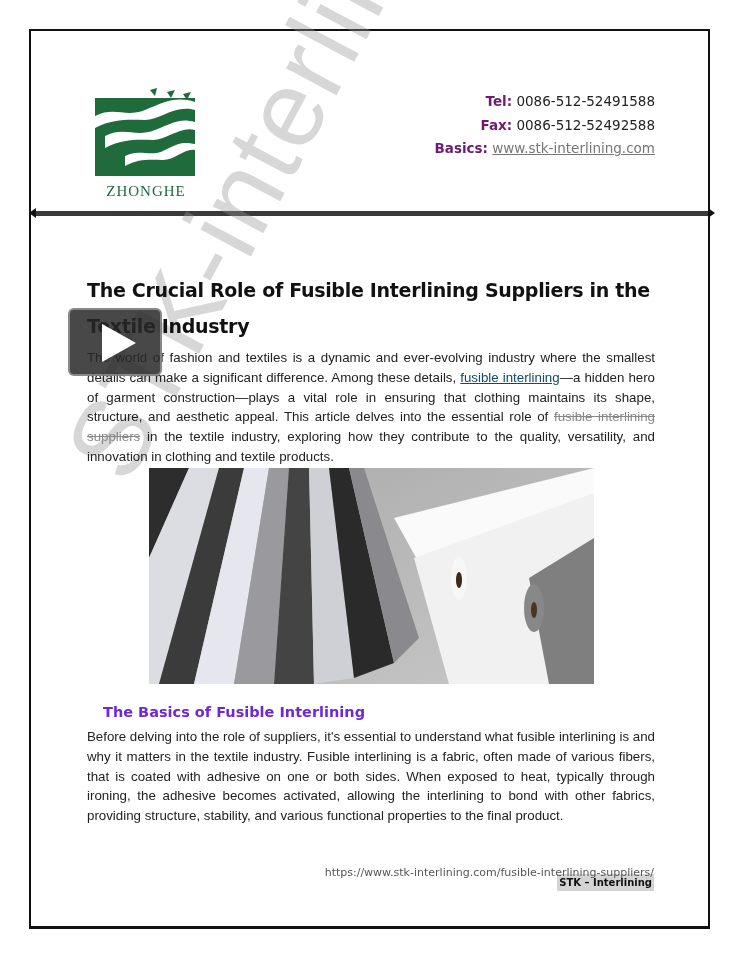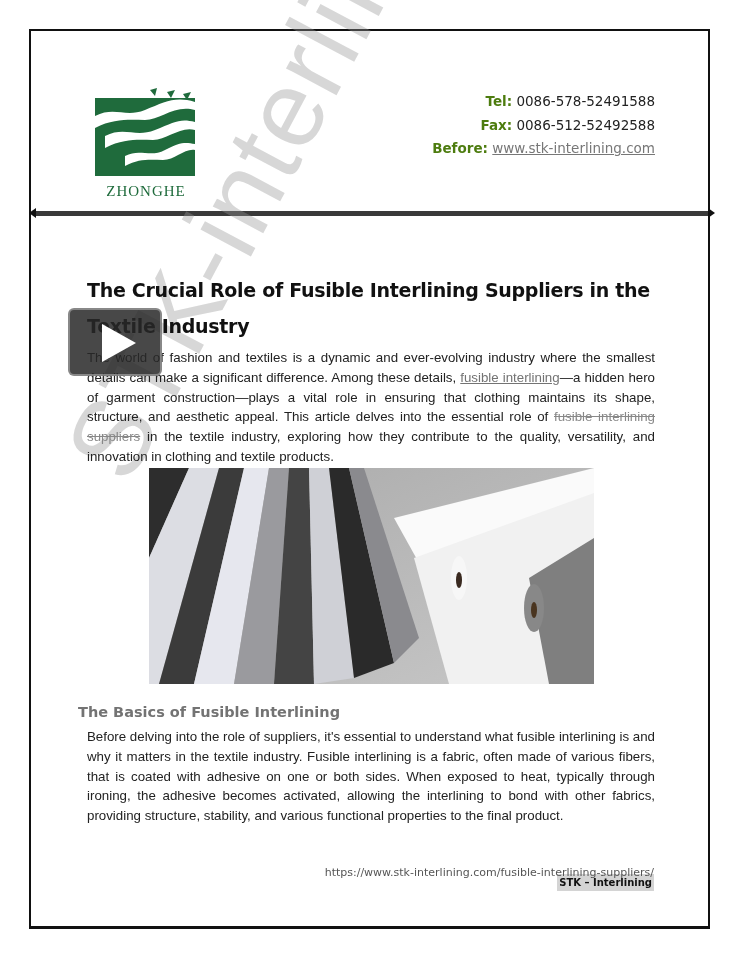--- a/index.html
+++ b/index.html
@@ -9,21 +9,21 @@
       border: 2px solid #111; border-bottom-width: 3px; box-sizing: border-box; background: #fff;
     }
     .logo { position: absolute; left: 90px; top: 88px; width: 112px; height: 115px; }
     .logo-mark { position: absolute; left: 5px; top: 0; width: 100px; height: 88px; }
     .logo-text {
       position: absolute; left: 0; top: 95px; width: 112px; text-align: center;
       font-family: "Liberation Serif", serif; font-weight: normal; font-size: 15px; letter-spacing: 1px; color: #1f6b3c;
     }
     .contact { position: absolute; right: 86px; top: 90px; text-align: right; font-family: "DejaVu Sans", sans-serif; font-size: 13.5px; color: #222; }
     .contact .row { height: 23.5px; line-height: 23.5px; white-space: nowrap; }
-    .contact .lbl { font-weight: bold; color: #4d7c0f; }
+    .contact .lbl { font-weight: bold; color: #701a75; }
     .contact .link { color: #777; text-decoration: underline; }
     .divider { position: absolute; left: 33px; top: 211px; width: 678px; height: 5px; background: #3a3a3a; }
     .divider::before, .divider::after { content: ""; position: absolute; top: -3px; width: 0; height: 0; border-top: 5.5px solid transparent; border-bottom: 5.5px solid transparent; }
     .divider::before { left: -4px; border-right: 7px solid #111; }
     .divider::after { right: -4px; border-left: 7px solid #111; }
 
     .watermark {
       position: absolute; left: 40px; top: 440px; font-family: "Liberation Sans", sans-serif; font-size: 108px;
       color: rgba(150,150,150,0.38); transform: rotate(-62deg); transform-origin: 0 0; white-space: nowrap; letter-spacing: 2px;
       pointer-events: none; z-index: 1;
@@ -32,24 +32,24 @@
       position: absolute; left: 87px; top: 272px; width: 570px; margin: 0;
       font-family: "DejaVu Sans", sans-serif; font-weight: bold; font-size: 19px; line-height: 36px; color: #111; letter-spacing: -0.3px;
       z-index: 2;
     }
     .para {
       position: absolute; left: 87px; width: 568px; margin: 0; font-family: "Liberation Sans", sans-serif; font-size: 13.3px;
       line-height: 19.8px; color: #222; text-align: justify; z-index: 2;
     }
     .para1 { top: 348px; }
     .para2 { top: 727px; }
-    .para .ulink { color: #737373; text-decoration: underline; }
+    .para .ulink { color: #0c4a6e; text-decoration: underline; }
     .para .strike { color: #888; text-decoration: line-through; }
     .subhead {
-      position: absolute; left: 78px; top: 704px; margin: 0; font-family: "DejaVu Sans", sans-serif; font-weight: bold; font-size: 14.5px; color: #737373; z-index: 2;
+      position: absolute; left: 103px; top: 704px; margin: 0; font-family: "DejaVu Sans", sans-serif; font-weight: bold; font-size: 14.5px; color: #6d28d9; z-index: 2;
     }
     .photo { position: absolute; left: 149px; top: 468px; width: 445px; height: 216px; z-index: 0; overflow: hidden; background: #b9b9b9; }
     .play {
       position: absolute; left: 68px; top: 308px; width: 94px; height: 68px; border-radius: 6px;
       background: rgba(40,40,40,0.85); border: 2px solid rgba(200,200,200,0.5); box-sizing: border-box; z-index: 5; cursor: pointer;
     }
     .play .tri { position: absolute; left: 32px; top: 14px; width: 0; height: 0; border-top: 19px solid transparent; border-bottom: 19px solid transparent; border-left: 34px solid #fff; }
     .footer-brand {
       position: absolute; right: 87px; top: 866px; font-family: "DejaVu Sans", sans-serif; font-weight: bold; font-size: 10px; color: #111;
       background: #d4d4d4; padding: 0 2px; line-height: 17px; margin-top: 8px;
@@ -70,28 +70,28 @@
     <path d="M10 48 C30 38, 40 50, 60 42 S 85 30, 100 34 L100 42 C85 38, 72 52, 58 52 S 30 50, 10 60 Z" fill="#fff"></path>
     <path d="M30 68 C45 60, 55 70, 70 62 S 90 54, 100 56 L100 62 C90 60, 80 72, 68 72 S 45 70, 30 78 Z" fill="#fff"></path>
     <path d="M55 2 L62 0 L60 8 Z M72 4 L80 2 L76 10 Z M88 6 L96 4 L92 12 Z" fill="#1f6b3c"></path>
   </svg>
   <div class="logo-text">ZHONGHE</div>
 </div>
 
 <div class="contact">
   <div class="row">
     <span class="lbl">Tel:</span>
-    <span>0086-578-52491588</span>
+    <span>0086-512-52491588</span>
   </div>
   <div class="row">
     <span class="lbl">Fax:</span>
     <span>0086-512-52492588</span>
   </div>
   <div class="row">
-    <span class="lbl">Before:</span>
+    <span class="lbl">Basics:</span>
     <a class="link">www.stk-interlining.com</a>
   </div>
 </div>
 
 <div class="divider"></div>
 
 <div class="photo">
   <svg width="445" height="216" viewBox="0 0 445 216">
     <defs>
       <linearGradient id="bg" x1="0" y1="0" x2="1" y2="1">

